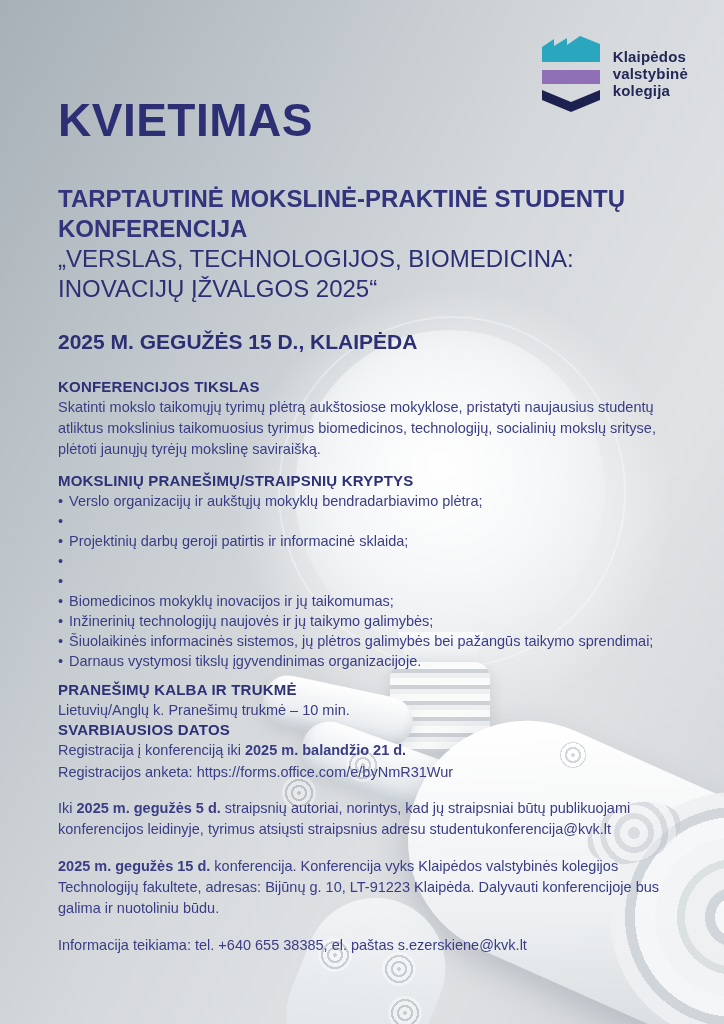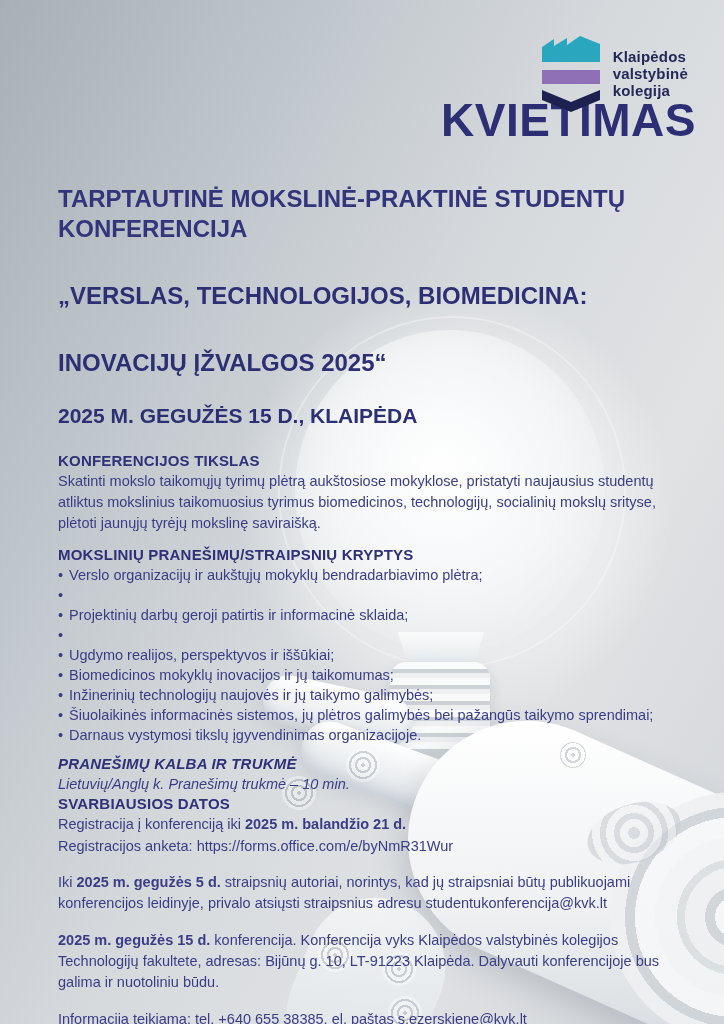--- a/index.html
+++ b/index.html
@@ -38,33 +38,33 @@
     background:repeating-radial-gradient(circle,#c6ccd1 0 6px,#eef0f2 6px 14px);}
   .spiral{width:34px;height:34px;border-radius:50%;opacity:.45;
     background:repeating-radial-gradient(circle,rgba(140,150,160,.8) 0 2px,rgba(255,255,255,.85) 2px 6px);}
   .s1{left:346px;top:748px;} .s2{left:282px;top:776px;} .s3{left:318px;top:938px;}
   .s4{left:382px;top:952px;} .s5{left:388px;top:996px;} .s6{left:560px;top:742px;width:26px;height:26px;}
   
   .logo{position:absolute;top:34px;right:36px;display:flex;align-items:center;gap:13px;z-index:6;}
   .logo-text{font-size:15px;font-weight:700;line-height:17px;letter-spacing:.2px;}
   
   .content{position:relative;z-index:5;padding:0 28px 0 58px;width:638px;}
-  .title{margin:96px 0 0;font-size:46px;line-height:1.08;font-weight:700;letter-spacing:.5px;color:#2c2f74;text-align:right;}
+  .title{margin:96px 0 0;font-size:46px;line-height:1.08;font-weight:700;letter-spacing:.5px;color:#2c2f74;}
   .subtitle{margin-top:38px;font-size:24px;line-height:30px;color:#32357c;}
   .subtitle .semi{font-weight:600;}
-  .subtitle .strong{font-weight:700;color:#2c2f74;margin-top:37px;}
+  .subtitle .strong{font-weight:400;color:#2c2f74;}
   .dateline{margin-top:26px;font-size:21px;font-weight:700;color:#2c2f74;}
   h2{margin:0;font-size:15px;font-weight:700;letter-spacing:.2px;color:#2e3178;}
   .body-text{margin:2px 0 0;font-size:14.5px;line-height:21px;color:#3a3d86;}
   .sec-tikslas{margin-top:24px;}
   .sec-kryptys{margin-top:12px;}
   .bullets{margin:2px 0 0;padding:0;list-style:none;font-size:14.5px;line-height:20px;color:#3a3d86;}
   .bullets li{display:flex;}
   .bullets .bullet{margin-right:6px;}
-  .sec-kalba{margin-top:10px;font-style:italic;}
+  .sec-kalba{margin-top:10px;}
   .sec-datos{}
   .sec-datos .body-text{line-height:20px;}
   .para{margin:16px 0 0;font-size:14.5px;line-height:21px;color:#3a3d86;}
   .b{font-weight:700;}
 </style>
 </head>
 <body>
 
 <div class="page">
 
@@ -131,21 +131,20 @@
           </li>
         <li>
             <span class="bullet">•</span>
             <span>Projektinių darbų geroji patirtis ir informacinė sklaida;</span>
           </li>
         <li>
             <span class="bullet">•</span>
           </li>
         <li>
             <span class="bullet">•</span>
-            <span>Ugdymo realijos, perspektyvos ir iššūkiai;</span>
           </li>
         <li>
             <span class="bullet">•</span>
             <span>Biomedicinos mokyklų inovacijos ir jų taikomumas;</span>
           </li>
         <li>
             <span class="bullet">•</span>
             <span>Inžinerinių technologijų naujovės ir jų taikymo galimybės;</span>
           </li>
         <li>
@@ -163,20 +162,20 @@
       <h2>PRANEŠIMŲ KALBA IR TRUKMĖ</h2>
       <p class="body-text">Lietuvių/Anglų k. Pranešimų trukmė – 10 min.</p>
     </section>
 
     <section class="sec-datos">
       <h2>SVARBIAUSIOS DATOS</h2>
       <p class="body-text"><span>Registracija į konferenciją iki </span><span class="b">2025 m. balandžio 21 d.</span></p>
       <p class="body-text"><span>Registracijos anketa: </span><span>https://forms.office.com/e/byNmR31Wur</span></p>
     </section>
 
-    <p class="para"><span>Iki </span><span class="b">2025 m. gegužės 5 d.</span><span> straipsnių autoriai, norintys, kad jų straipsniai būtų publikuojami konferencijos leidinyje, privalo atsiųsti straipsnius adresu studentukonferencija@kvk.lt</span></p>
+    <p class="para"><span>Iki </span><span class="b">2025 m. gegužės 5 d.</span><span> straipsnių autoriai, norintys, kad jų straipsniai būtų publikuojami konferencijos leidinyje, tyrimus atsiųsti straipsnius adresu studentukonferencija@kvk.lt</span></p>
 
     <p class="para"><span class="b">2025 m. gegužės 15 d.</span><span> konferencija. Konferencija vyks Klaipėdos valstybinės kolegijos Technologijų fakultete, adresas: Bijūnų g. 10, LT-91223 Klaipėda. Dalyvauti konferencijoje bus galima ir nuotoliniu būdu.</span></p>
 
     <p class="para">Informacija teikiama: tel. +640 655 38385, el. paštas s.ezerskiene@kvk.lt</p>
 
   </main>
 </div>
 
 </body></html>

